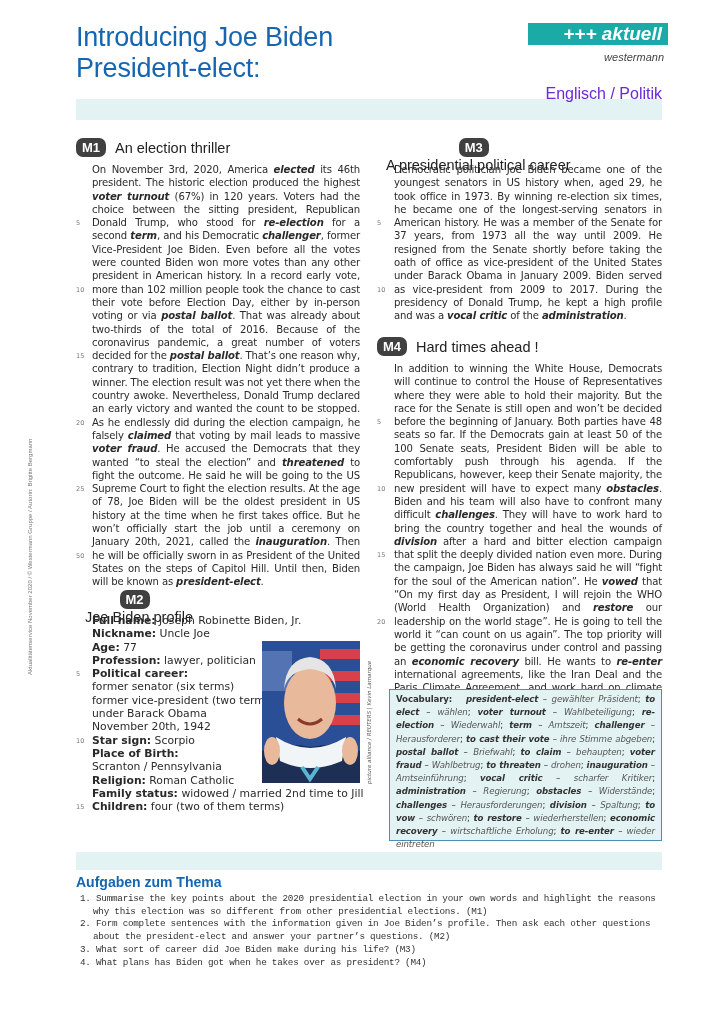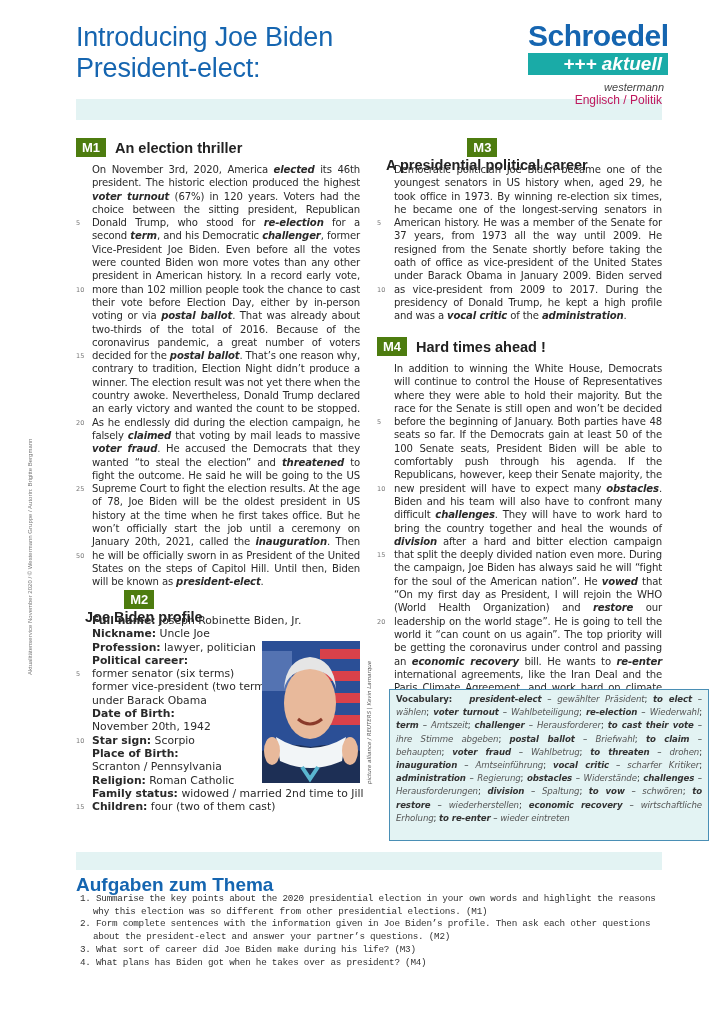--- a/index.html
+++ b/index.html
@@ -9,57 +9,56 @@
   .title { position: absolute; left: 76px; top: 22px; color: #1565b0; font-family: "Liberation Sans", sans-serif; font-size: 27px; line-height: 31px; letter-spacing: -0.2px; }
 
   .logo { position: absolute; right: 52px; top: 21px; width: 140px; text-align: right; }
   .logo-main { color: #1565b0; font-family: "Liberation Sans", sans-serif; font-weight: bold; font-size: 30px; line-height: 30px; letter-spacing: -0.5px; }
   .logo-band { margin-top: 2px; background: #1aaba7; color: #fff; font-family: "Liberation Sans", sans-serif; font-style: italic; font-weight: bold; font-size: 19px; line-height: 22px; padding-right: 6px; height: 22px; }
   .logo-sub { margin-top: 6px; font-family: "Liberation Sans", sans-serif; font-style: italic; font-size: 11px; color: #444; padding-right: 4px; }
 
   .band { position: absolute; left: 76px; width: 586px; background: #e3f3f3; }
   .band-top { top: 99px; height: 21px; }
   .band-bottom { top: 852px; height: 18px; }
-  .subject { position: absolute; right: 58px; top: 93px; font-family: "Liberation Sans", sans-serif; font-size: 12px; color: #be185d; }
+  .subject { position: absolute; right: 58px; top: 85px; font-family: "Liberation Sans", sans-serif; font-size: 16px; color: #6d28d9; }
 
   .side-note { position: absolute; left: 27px; top: 675px; transform-origin: 0 0; transform: rotate(-90deg); white-space: nowrap; font-family: "Liberation Sans", sans-serif; font-size: 6px; color: #777; width: 320px; }
 
   .sec-head { position: absolute; display: flex; align-items: center; }
-  .badge { background: #4d7c0f; color: #fff; font-family: "Liberation Sans", sans-serif; font-weight: bold; font-size: 13px; height: 19px; line-height: 19px; padding: 0 5px; width: 30px; text-align: center; }
-  .sec-title { margin-left: 9px; font-family: "Liberation Sans", sans-serif; font-weight: bold; font-size: 14.5px; color: #222; }
+  .badge { background: #404040; color: #fff; font-family: "Liberation Sans", sans-serif; font-weight: bold; font-size: 13px; height: 19px; line-height: 19px; padding: 0 5px; width: 30px; text-align: center; border-radius: 7px; }
+  .sec-title { margin-left: 9px; font-family: "Liberation Sans", sans-serif; font-weight: normal; font-size: 14.5px; color: #222; }
 
   .col-text { position: absolute; font-size: 10.1px; line-height: 13.3px; text-align: justify; color: #2a2a2a; letter-spacing: -0.15px; }
   .col-text b { font-weight: bold; font-style: italic; }
   .lnum { position: absolute; font-size: 6.5px; color: #777; width: 14px; text-align: left; }
 
   .profile { position: absolute; left: 92px; top: 614px; font-size: 10.8px; line-height: 13.3px; color: #2a2a2a; }
   .profile .lbl { font-weight: bold; }
 
   .photo { position: absolute; left: 262px; top: 641px; width: 98px; height: 142px; overflow: hidden; background: #2a4a8a; }
   .photo-credit { position: absolute; left: 366px; top: 784px; transform-origin: 0 0; transform: rotate(-90deg); font-size: 5.5px; font-style: italic; color: #555; white-space: nowrap; }
 
-  .vocab { position: absolute; left: 389px; top: 689px; width: 320px; height: 152px; background: #e3f3f3; border: 1px solid #4a8fb5; padding: 3px 6px; font-size: 8.6px; line-height: 13.2px; text-align: justify; color: #333; letter-spacing: -0.1px; }
+  .vocab { position: absolute; left: 389px; top: 689px; width: 273px; height: 152px; background: #e3f3f3; border: 1px solid #4a8fb5; padding: 3px 6px; font-size: 8.6px; line-height: 13.2px; text-align: justify; color: #333; letter-spacing: -0.1px; }
   .vocab .vl { font-weight: bold; }
   .vocab .ve { font-weight: bold; font-style: italic; }
   .vocab .vd { font-style: italic; color: #555; }
 
-  .tasks-title { position: absolute; left: 76px; top: 874px; font-family: "Liberation Sans", sans-serif; font-weight: bold; font-size: 19px; color: #1565b0; }
+  .tasks-title { position: absolute; left: 76px; top: 874px; font-family: "Liberation Sans", sans-serif; font-weight: bold; font-size: 14px; color: #1565b0; }
   .tasks { position: absolute; left: 80px; top: 893px; width: 590px; font-family: Liberation Mono, monospace; font-size: 9.3px; line-height: 12.7px; color: #333; letter-spacing: -0.25px; }
   .task { padding-left: 13px; text-indent: -13px; }
 </style>
 </head>
 <body>
 
 <div class="title">
   <div>Introducing Joe Biden</div>
   <div>President-elect:</div>
 </div>
 
 <div class="logo">
-  <div class="logo-main">Schroedel</div>
   <div class="logo-band">+++ aktuell</div>
   <div class="logo-sub">westermann</div>
 </div>
 
 <div class="band band-top"></div>
 <div class="subject">Englisch / Politik</div>
 
 <div class="side-note">Aktualitätenservice November 2020 / © Westermann Gruppe / Autorin: Brigitte Bergmann</div>
 
 <div class="sec-head" style="left:76px; top:138px;">
@@ -76,33 +75,33 @@
     <div class="lnum" style="left: 76px; top: 551.7px;">50</div>
   </div>
 
 <div class="sec-head" style="left:76px; top:590px;flex-direction:column;">
   <span class="badge">M2</span>
   <span class="sec-title">Joe Biden profile</span>
 </div>
 <div class="profile" id="m2-profile">
     <div class="prow"><span class="lbl">Full name:</span><span class="val"> Joseph Robinette Biden, Jr.</span></div>
     <div class="prow"><span class="lbl">Nickname:</span><span class="val"> Uncle Joe</span></div>
+    <div class="prow"><span class="lbl">Age:</span><span class="val"> 77</span></div>
     <div class="prow"><span class="lbl">Profession:</span><span class="val"> lawyer, politician</span></div>
     <div class="prow"><span class="lbl">Political career:</span></div>
     <div class="prow"><span class="val">former senator (six terms)</span></div>
     <div class="prow"><span class="val">former vice-president (two terms)</span></div>
     <div class="prow"><span class="val">under Barack Obama</span></div>
-    <div class="prow"><span class="lbl">Date of Birth:</span></div>
     <div class="prow"><span class="val">November 20th, 1942</span></div>
     <div class="prow"><span class="lbl">Star sign:</span><span class="val"> Scorpio</span></div>
     <div class="prow"><span class="lbl">Place of Birth:</span></div>
     <div class="prow"><span class="val">Scranton / Pennsylvania</span></div>
     <div class="prow"><span class="lbl">Religion:</span><span class="val"> Roman Catholic</span></div>
     <div class="prow"><span class="lbl">Family status:</span><span class="val"> widowed / married 2nd time to Jill</span></div>
-    <div class="prow"><span class="lbl">Children:</span><span class="val"> four (two of them cast)</span></div>
+    <div class="prow"><span class="lbl">Children:</span><span class="val"> four (two of them terms)</span></div>
   </div>
 <div id="m2-lnums">
     <div class="lnum" style="left: 76px; top: 670.2px;">5</div>
     <div class="lnum" style="left: 76px; top: 736.7px;">10</div>
     <div class="lnum" style="left: 76px; top: 803.2px;">15</div>
   </div>
 
 <div class="photo" title="Portrait photo of Joe Biden holding a face mask">
   <svg width="98" height="142" viewBox="0 0 98 142">
     <rect width="98" height="142" fill="#2b4f96"></rect>

